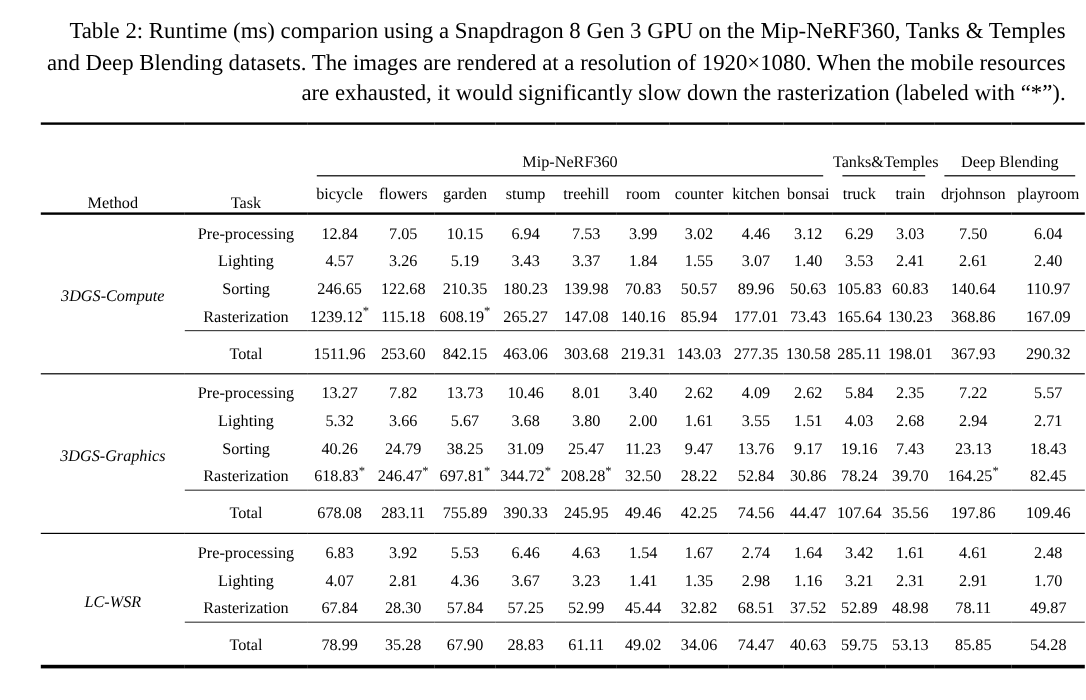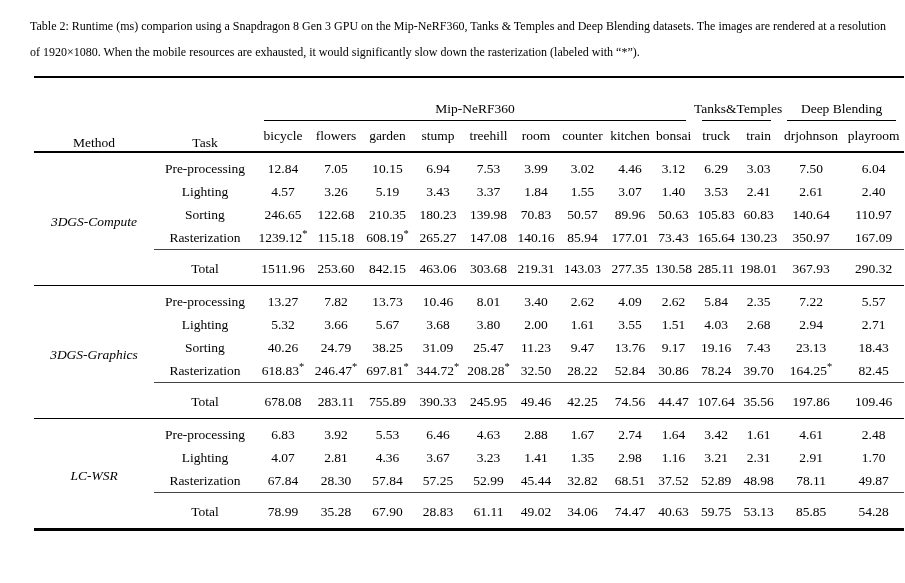--- a/index.html
+++ b/index.html
@@ -13,23 +13,23 @@
   body {
     font-family: "Liberation Serif", "DejaVu Serif", serif;
     color: #000000;
   }
   .page {
     padding: 14px 15px 0 30px;
   }
   .caption {
     margin: 0;
     width: 858px;
-    font-size: 12px;
+    font-size: 19px;
     line-height: 25.5px;
-    text-align: left;
+    text-align: right;
   }
   table {
     border-collapse: collapse;
     table-layout: fixed;
     width: 866px;
     margin: 11px 0 0 4px;
     font-size: 13.5px;
     line-height: 17px;
   }
   th, td {
@@ -196,21 +196,21 @@
           <td>115.18</td>
           <td>608.19<sup>*</sup></td>
           <td>265.27</td>
           <td>147.08</td>
           <td>140.16</td>
           <td>85.94</td>
           <td>177.01</td>
           <td>73.43</td>
           <td>165.64</td>
           <td>130.23</td>
-          <td>350.97</td>
+          <td>368.86</td>
           <td>167.09</td>
         </tr>
         <tr class="rule-row">
           <td colspan="14"></td>
         </tr>
         <tr class="total-row">
           <td class="task-cell">Total</td>
           <td>1511.96</td>
           <td>253.60</td>
           <td>842.15</td>
@@ -314,21 +314,21 @@
       </tbody>
       <tbody>
         <tr>
           <td class="method-cell" rowspan="5">LC-WSR</td>
           <td class="task-cell">Pre-processing</td>
           <td>6.83</td>
           <td>3.92</td>
           <td>5.53</td>
           <td>6.46</td>
           <td>4.63</td>
-          <td>2.88</td>
+          <td>1.54</td>
           <td>1.67</td>
           <td>2.74</td>
           <td>1.64</td>
           <td>3.42</td>
           <td>1.61</td>
           <td>4.61</td>
           <td>2.48</td>
         </tr>
         <tr>
           <td class="task-cell">Lighting</td>

